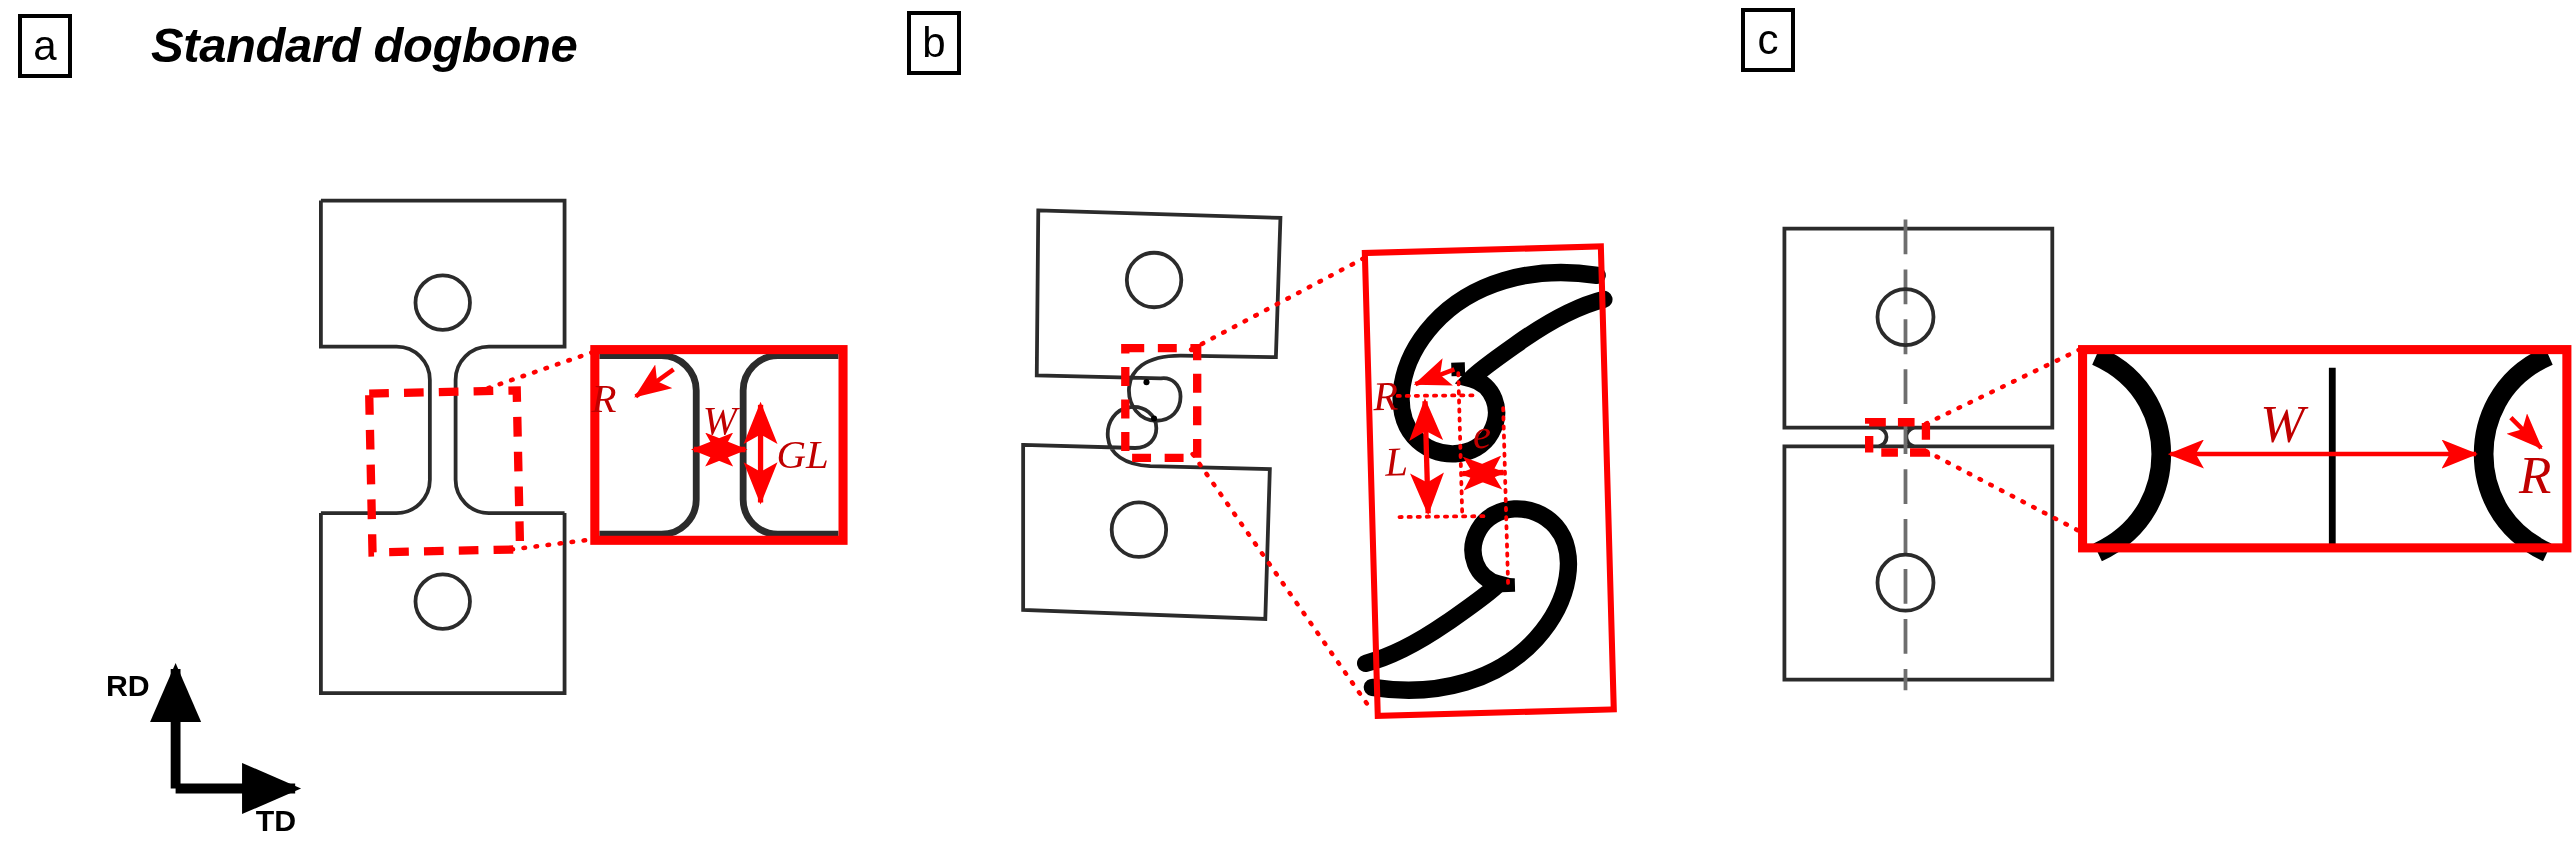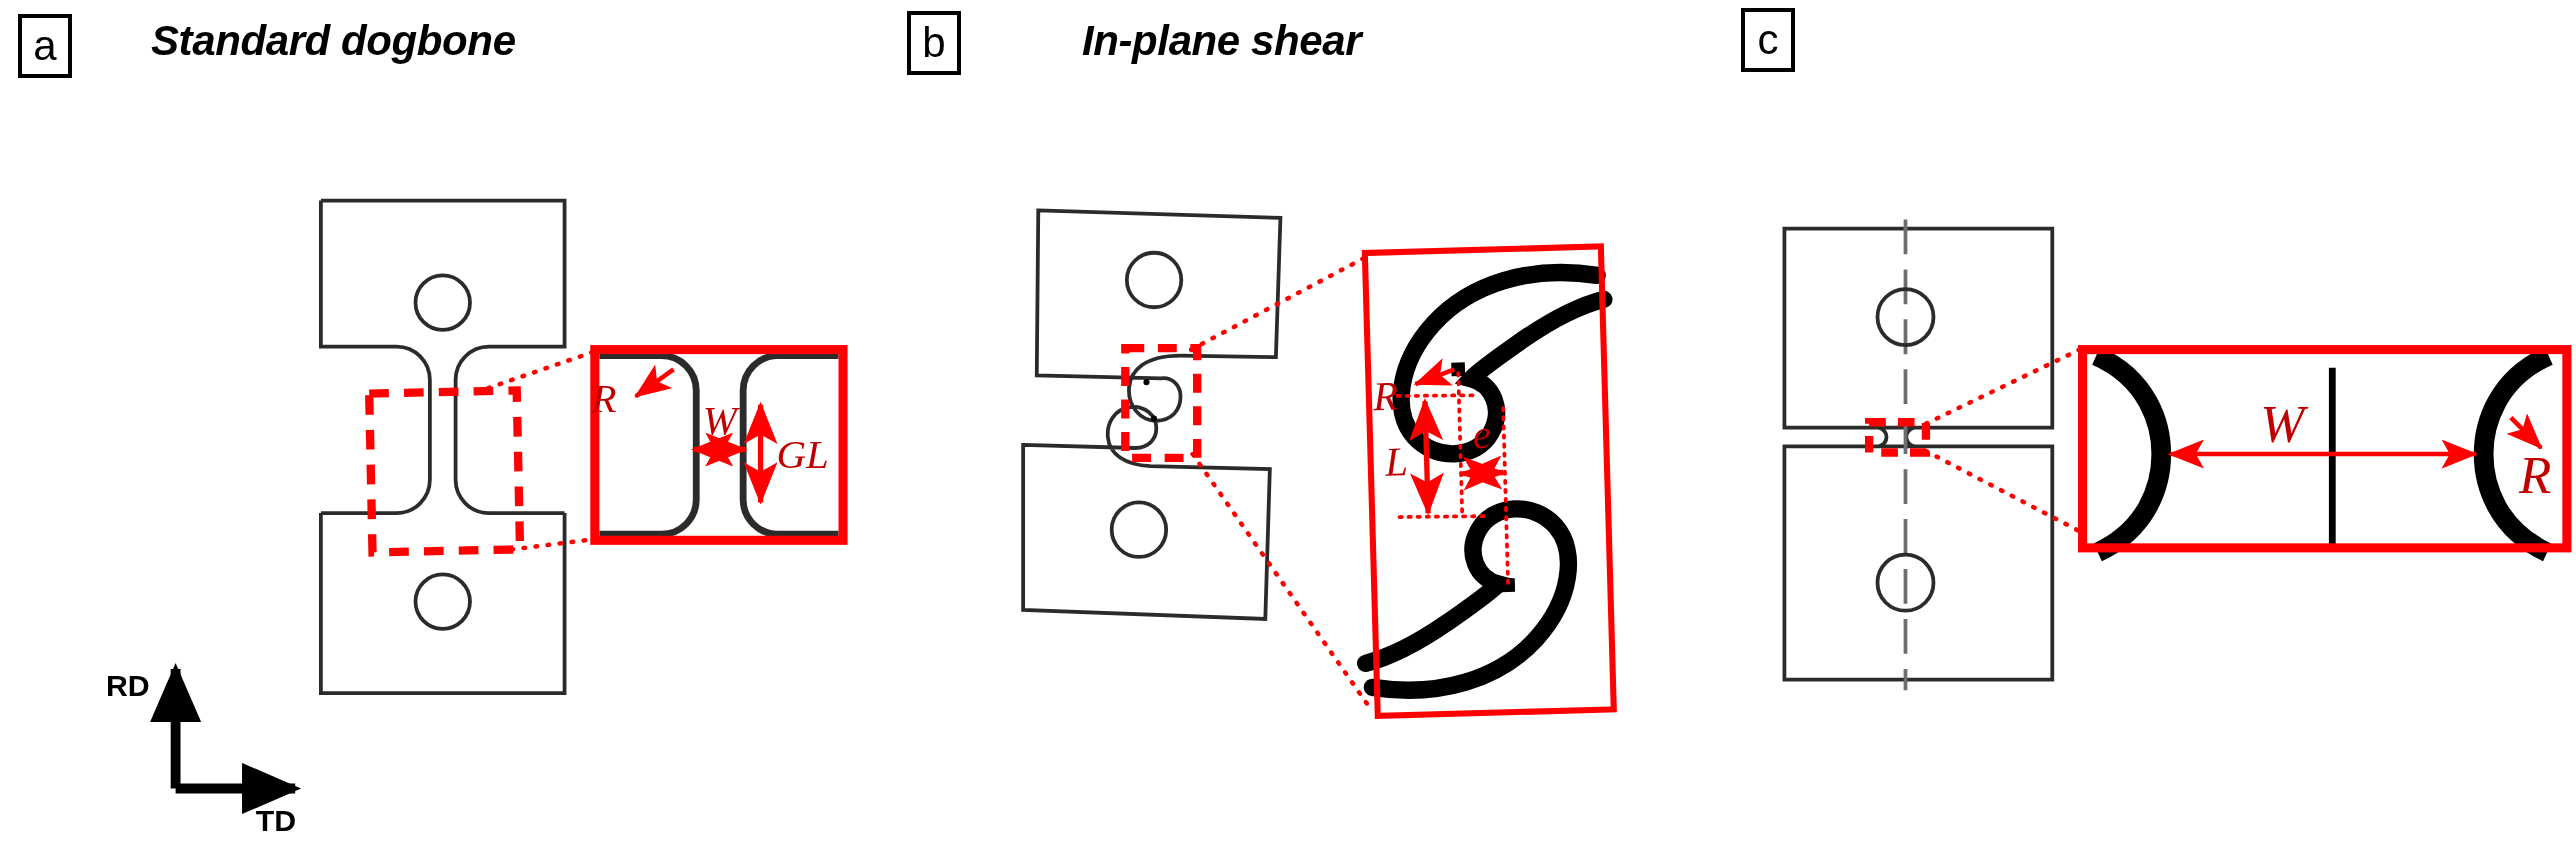--- a/index.html
+++ b/index.html
@@ -29,21 +29,21 @@
     font-weight: 400;
     color: #000000;
     line-height: 1;
     box-sizing: border-box;
   }
   .panel-title {
     position: absolute;
     font-family: "Liberation Sans", sans-serif;
     font-style: italic;
     font-weight: bold;
-    font-size: 42px;
+    font-size: 49px;
     color: #000000;
     white-space: nowrap;
     letter-spacing: -0.4px;
   }
   .drawing {
     position: absolute;
     left: 0;
     top: 0;
   }
   .axis-label {
@@ -71,21 +71,20 @@
 <div id="figure">
 
   <div class="panel-tag" style="left:18px; top:13.6px; width:54px; height:64px;">
     <span>a</span>
   </div>
   <div class="panel-title" style="left:151px; top:16.6px;">Standard dogbone</div>
 
   <div class="panel-tag" style="left:907px; top:10.6px; width:54px; height:64px;">
     <span>b</span>
   </div>
-  <div class="panel-title" style="left:1082px; top:16.6px;">In-plane shear</div>
 
   <div class="panel-tag" style="left:1741px; top:7.6px; width:54px; height:64px;">
     <span>c</span>
   </div>
 
   <svg class="drawing" width="2576" height="843" viewBox="0 0 3404 1114">
     <defs>
       <marker id="arrRed" markerWidth="9" markerHeight="9" refX="7.6" refY="3.2" orient="auto" markerUnits="strokeWidth">
         <path d="M0,0 L8,3.2 L0,6.4 L1.8,3.2 Z" fill="#FF0000"></path>
       </marker>

